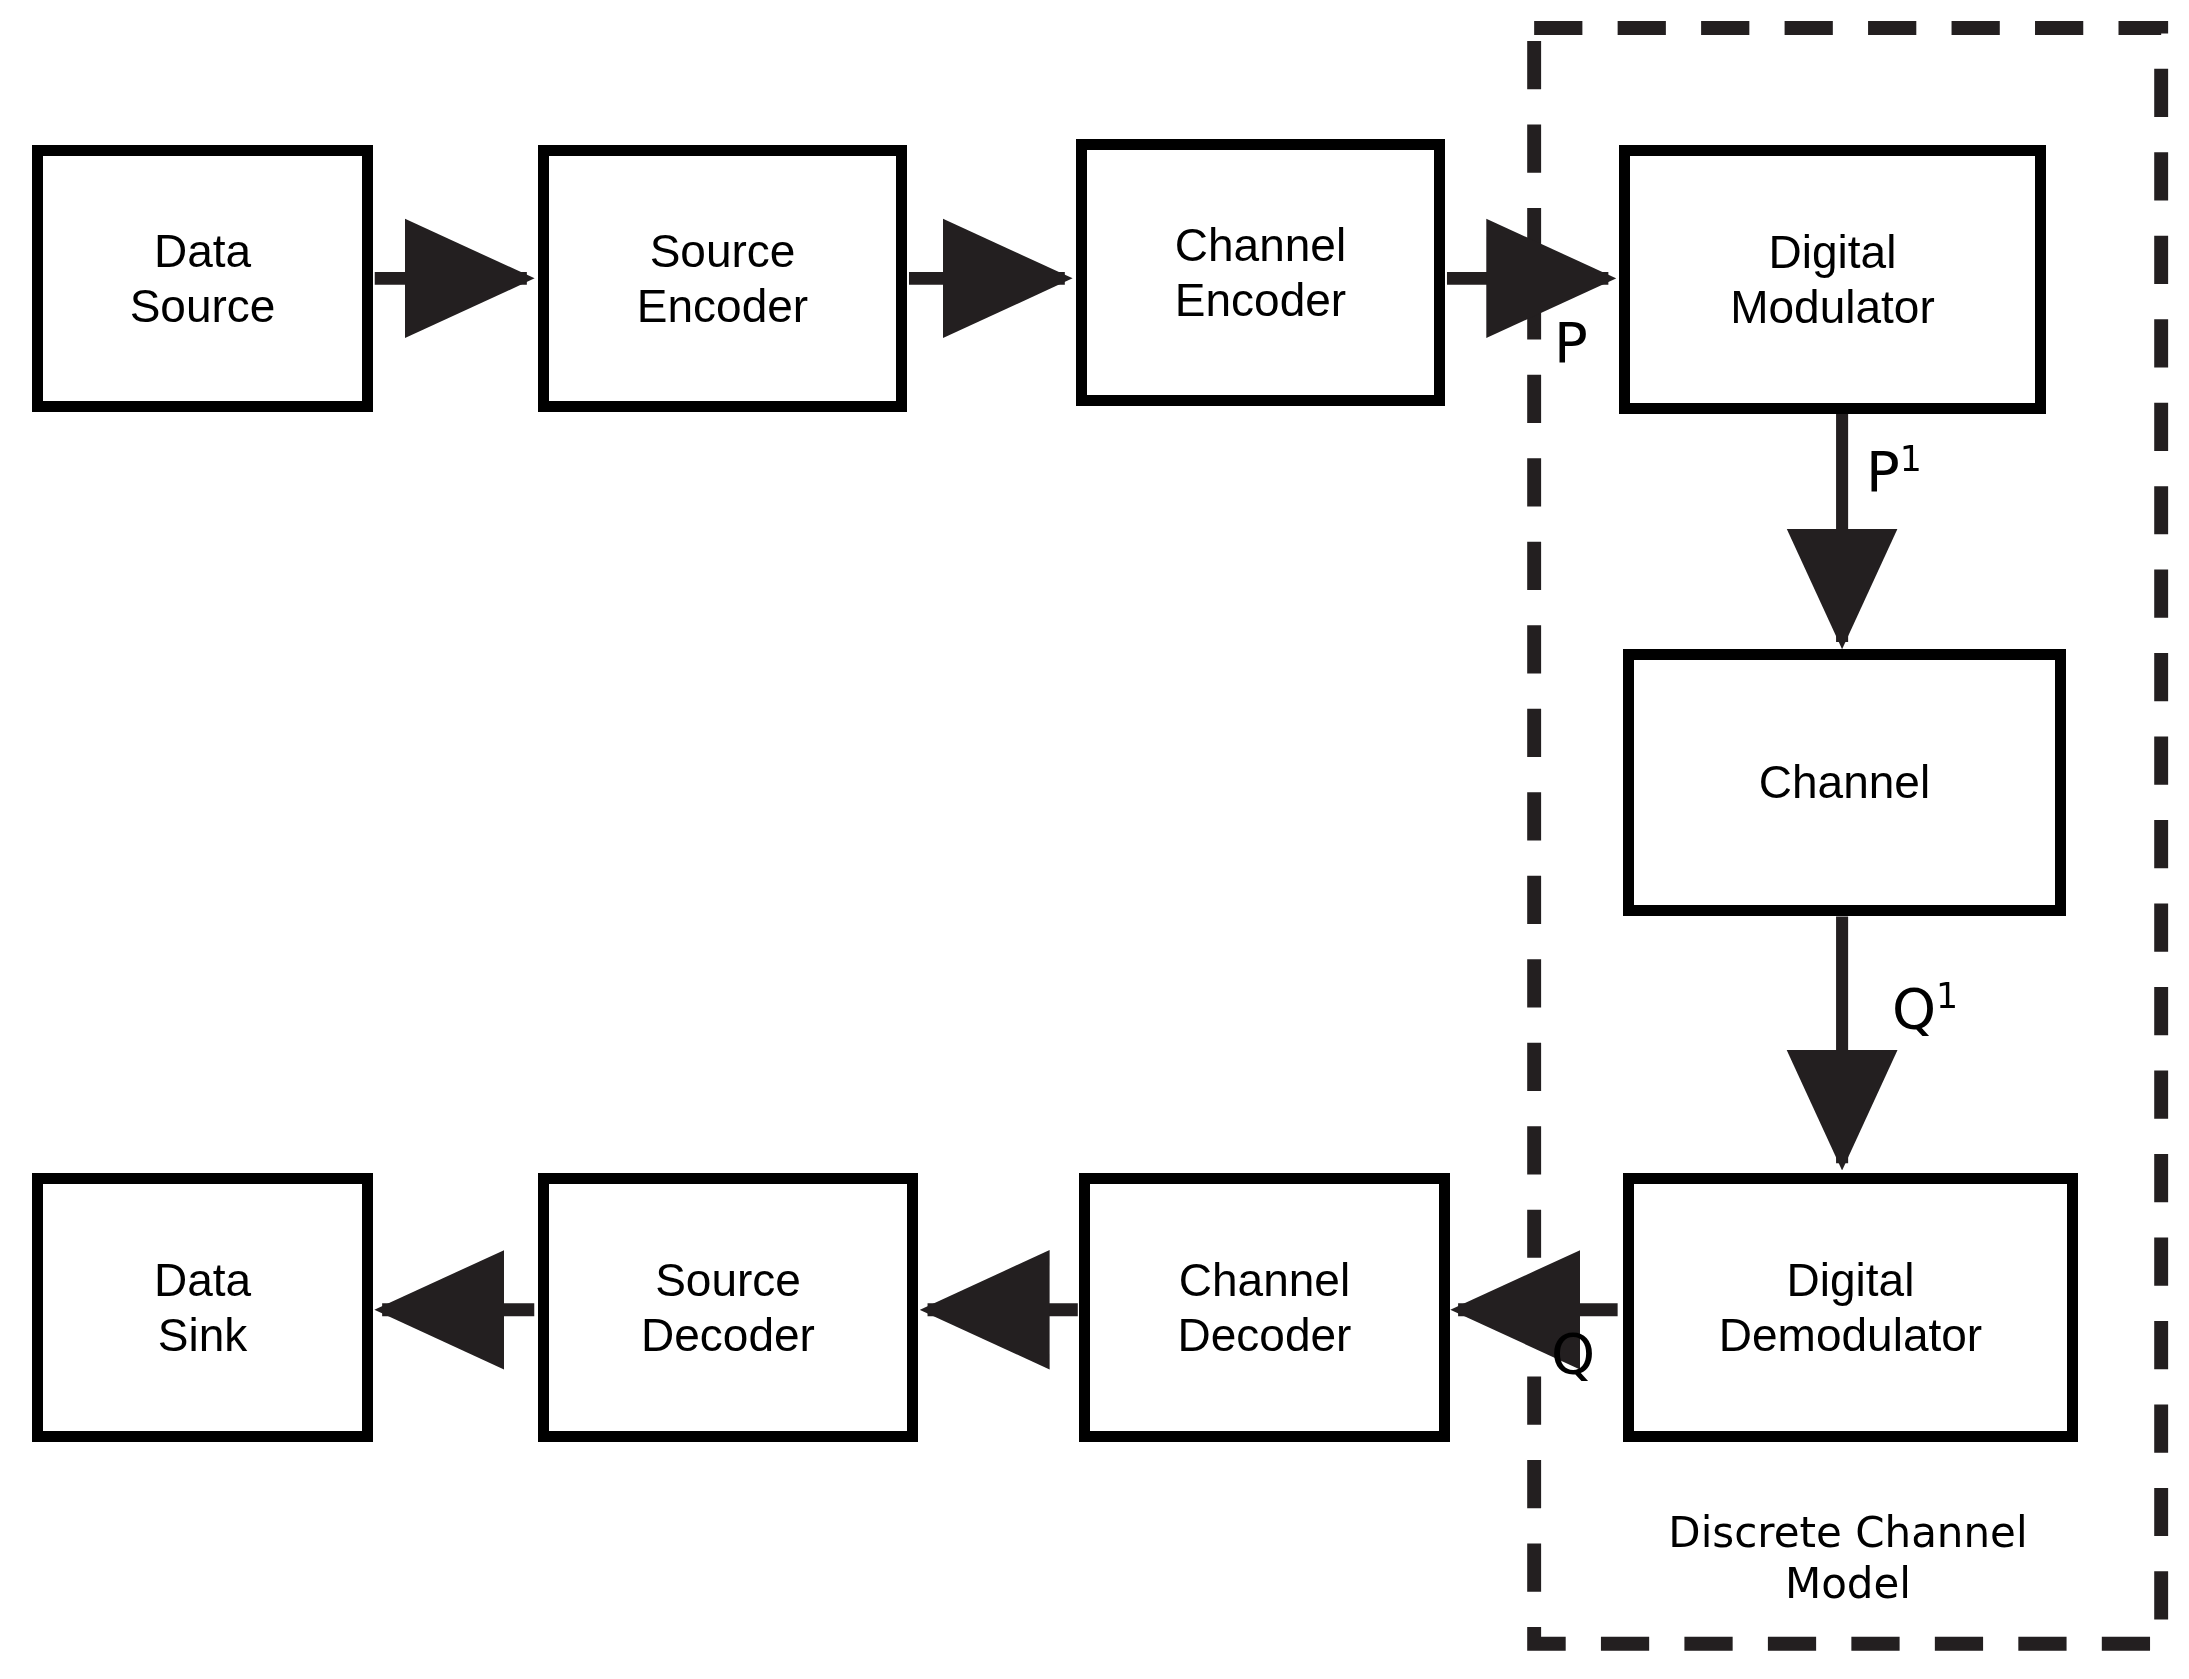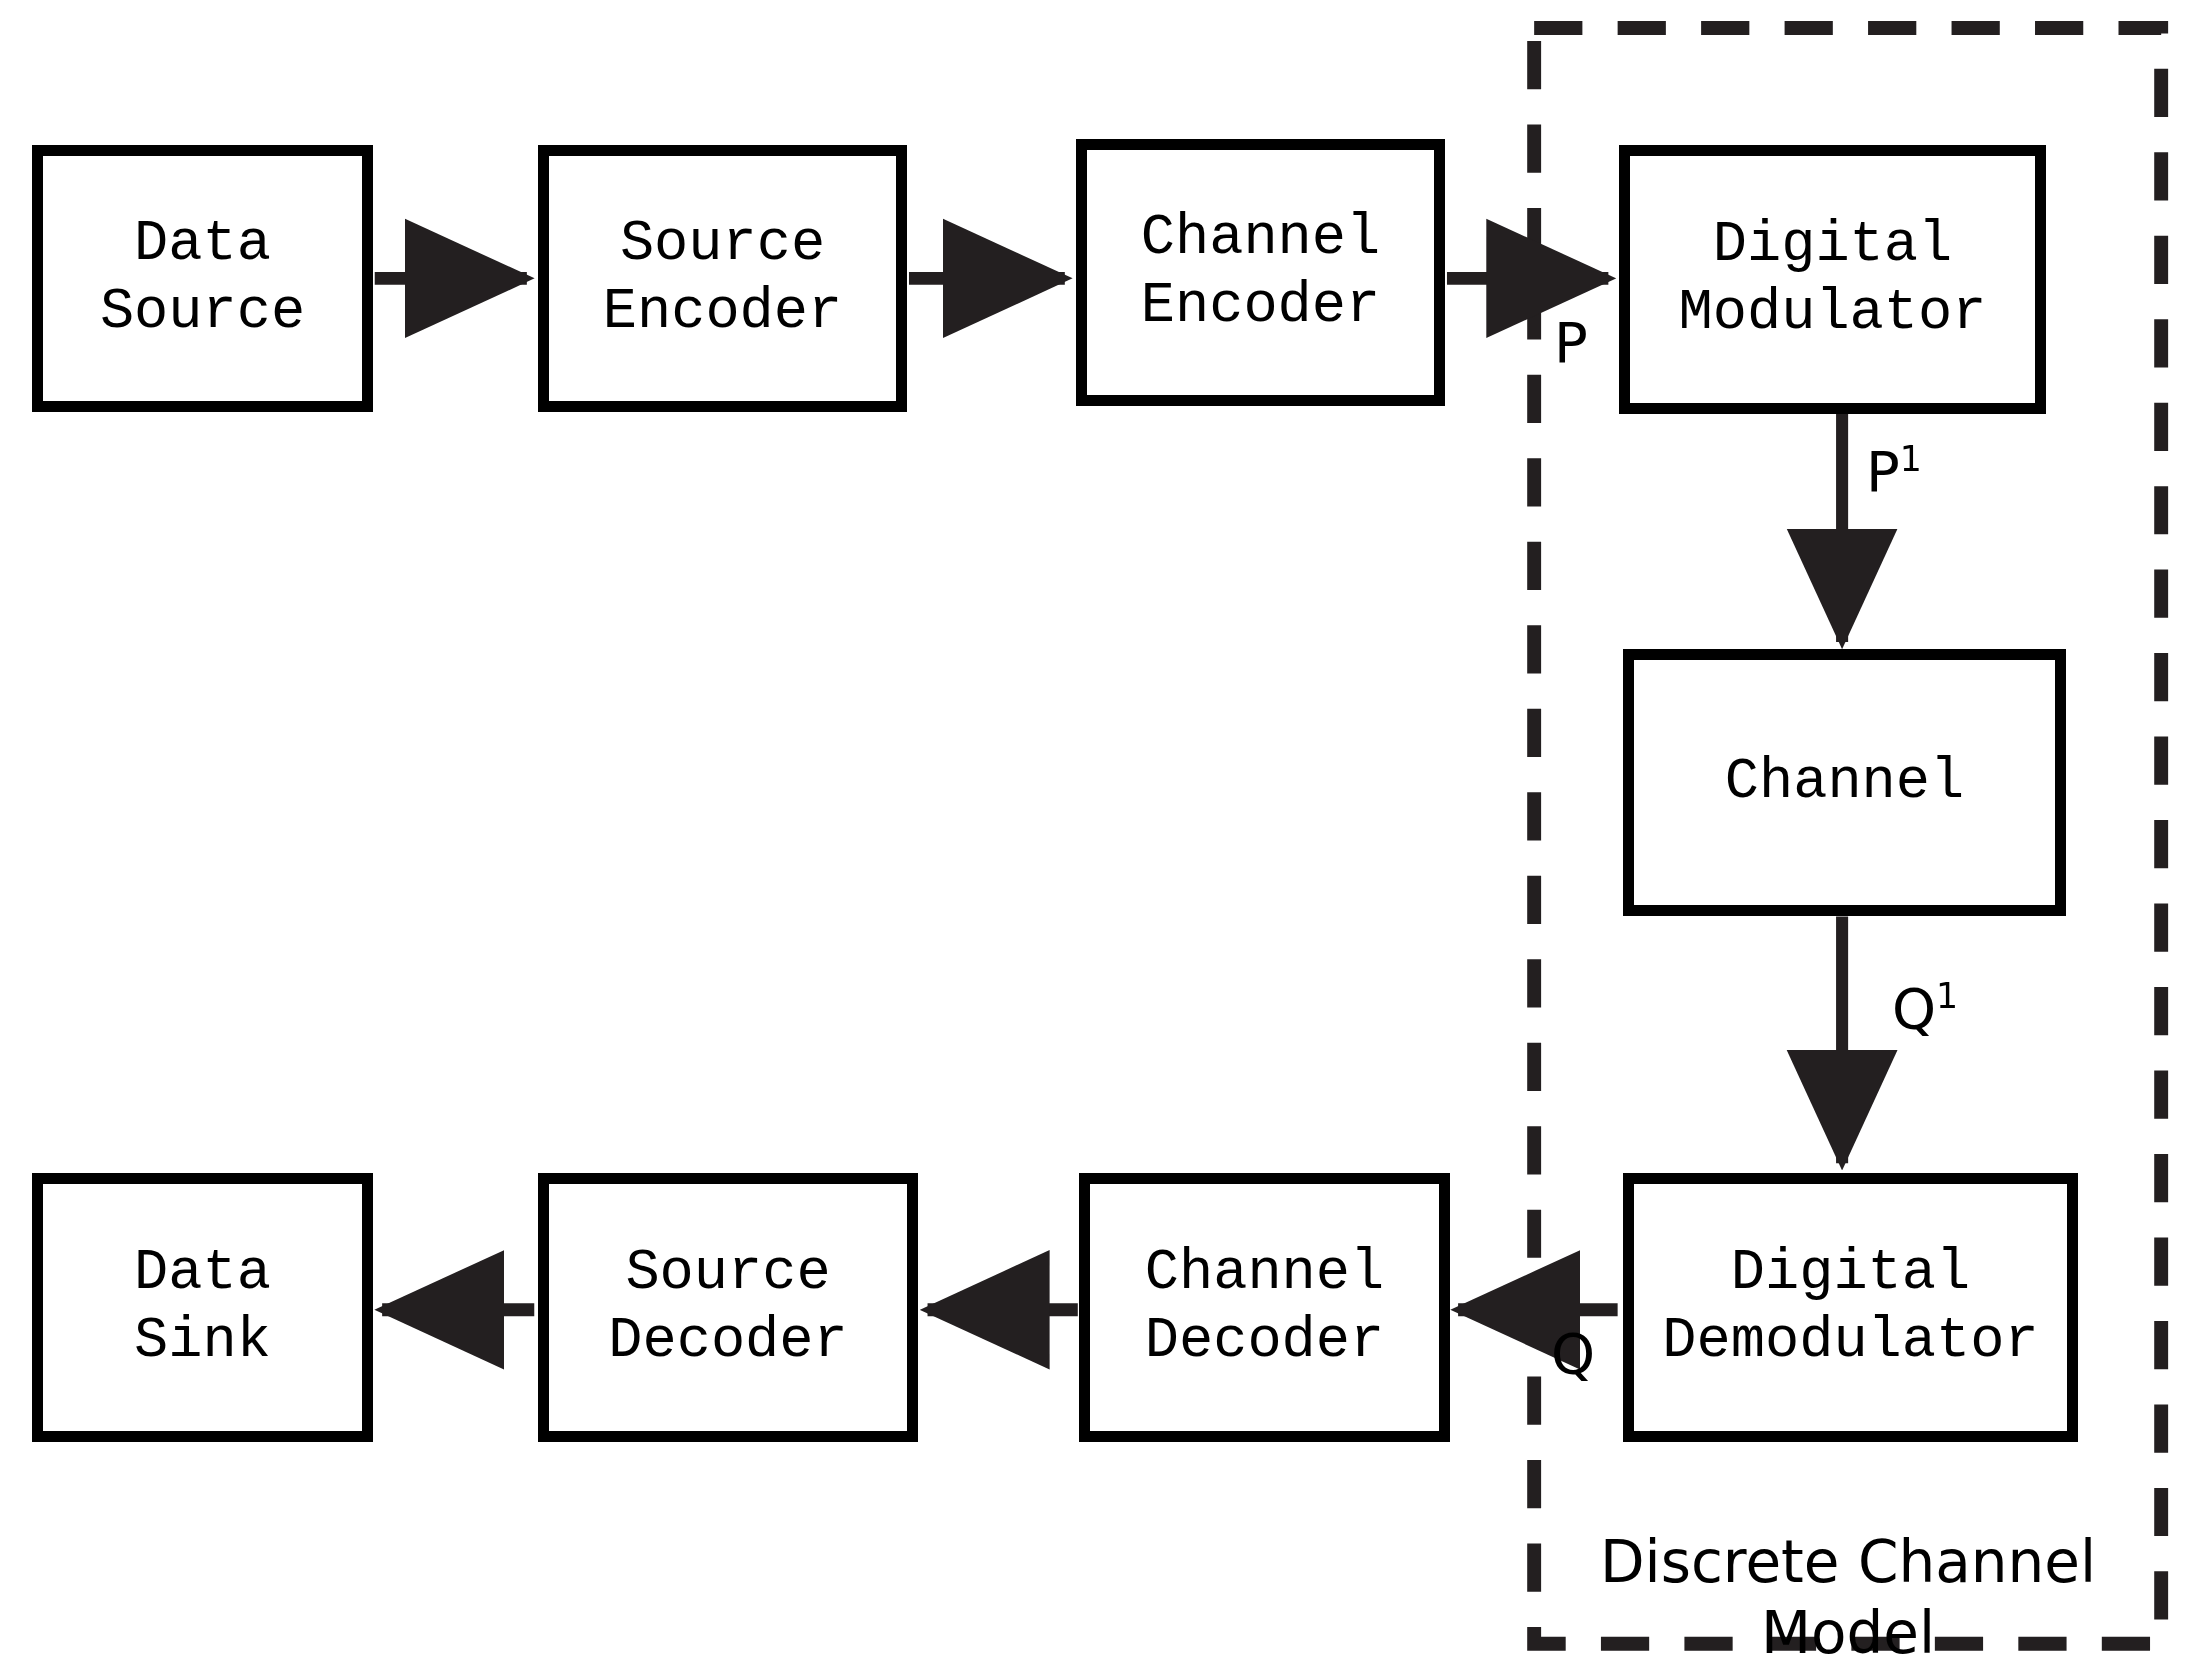--- a/index.html
+++ b/index.html
@@ -29,22 +29,22 @@
     box-sizing: border-box;
     border: 11px solid #000000;
     background: #ffffff;
     display: flex;
     align-items: center;
     justify-content: center;
     text-align: center;
     z-index: 3;
   }
   .node-label {
-    font-family: Liberation Mono, monospace;
-    font-size: 57px;
+    font-family: Liberation Sans, sans-serif;
+    font-size: 46px;
     line-height: 1.18;
     color: #000000;
     letter-spacing: 0px;
     white-space: pre-line;
     padding: 0 3.7px;
   }
   .edge-label {
     position: absolute;
     font-family: "DejaVu Sans", sans-serif;
     font-size: 56px;
@@ -54,21 +54,21 @@
     line-height: 1;
   }
   .edge-label sup {
     font-size: 0.62em;
     vertical-align: super;
     line-height: 0;
   }
   .region-caption {
     position: absolute;
     font-family: "DejaVu Sans", sans-serif;
-    font-size: 58px;
+    font-size: 42px;
     line-height: 1.22;
     color: #000000;
     text-align: center;
     white-space: pre-line;
     z-index: 4;
   }
 </style>
 </head>
 <body>
 

